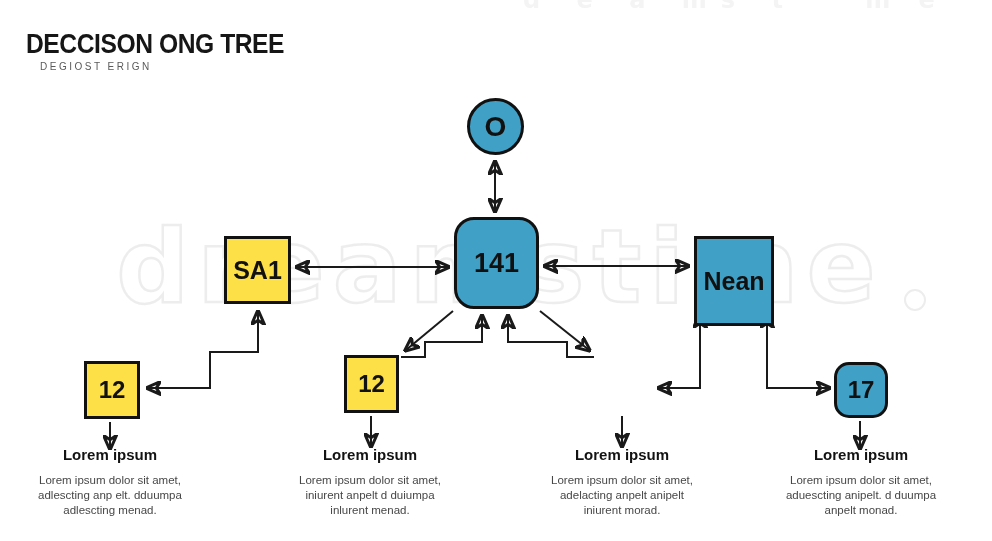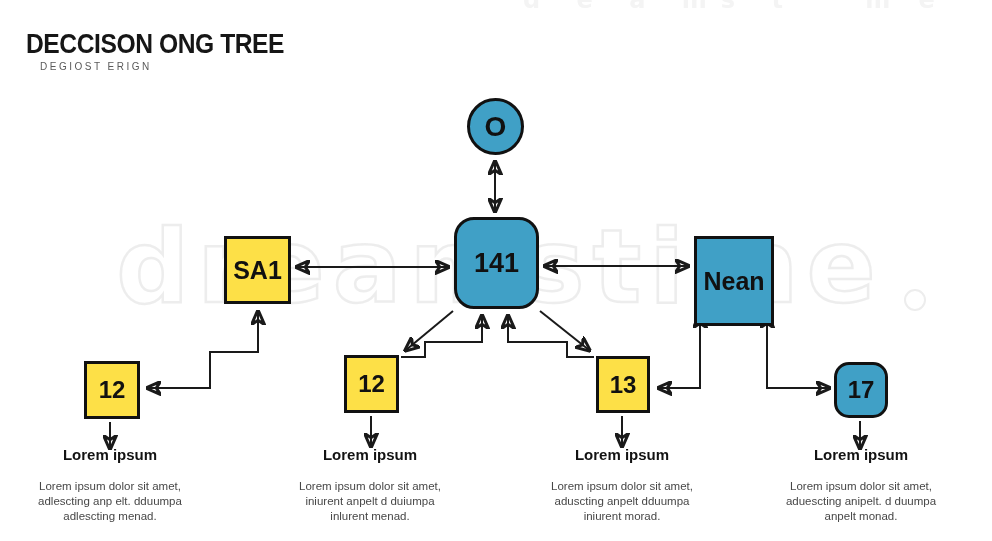--- a/index.html
+++ b/index.html
@@ -40,21 +40,21 @@
   .node-right  { left:694px; top:236px; width:80px; height:90px; font-size:25px; }
   .node-leaf1  { left:84px;  top:361px; width:56px; height:58px; font-size:24px; }
   .node-leaf2  { left:344px; top:355px; width:55px; height:58px; font-size:24px; }
   .node-leaf3  { left:596px; top:356px; width:54px; height:57px; font-size:24px; }
   .node-leaf4  { left:834px; top:362px; width:54px; height:56px; font-size:24px;border-radius:15px; }
   
   .leaf-text {
     position:absolute; top:446px; width:190px; z-index:3;
     text-align:center;
   }
-  .leaf-text .head { font-size:15px; font-weight:bold; color:#131313; margin-bottom:16px; }
+  .leaf-text .head { font-size:15px; font-weight:bold; color:#131313; margin-bottom:10px; }
   .leaf-text .line { font-size:11.5px; color:#474747; line-height:1.32; }
   .lt1 { left:15px; }
   .lt2 { left:275px; }
   .lt3 { left:527px; }
   .lt4 { left:766px; }
 </style>
 </head>
 <body>
 
 <div class="stage">
@@ -110,43 +110,40 @@
   </div>
   <div class="node blue node-right">
     <span>Nean</span>
   </div>
   <div class="node orange node-leaf1">
     <span>12</span>
   </div>
   <div class="node orange node-leaf2">
     <span>12</span>
   </div>
-  <div class="node orange node-leaf3">
-    <span>13</span>
-  </div>
   <div class="node blue node-leaf4">
     <span>17</span>
   </div>
 
   <div class="leaf-text lt1">
     <div class="head">Lorem ipsum</div>
     <div class="line">Lorem ipsum dolor sit amet,</div>
     <div class="line">adlescting anp elt. dduumpa</div>
     <div class="line">adlescting menad.</div>
   </div>
   <div class="leaf-text lt2">
     <div class="head">Lorem ipsum</div>
     <div class="line">Lorem ipsum dolor sit amet,</div>
     <div class="line">iniurent anpelt d duiumpa</div>
     <div class="line">inlurent menad.</div>
   </div>
   <div class="leaf-text lt3">
     <div class="head">Lorem ipsum</div>
     <div class="line">Lorem ipsum dolor sit amet,</div>
-    <div class="line">aduscting anpelt dduumpa</div>
+    <div class="line">adelacting anpelt anipelt</div>
     <div class="line">iniurent morad.</div>
   </div>
   <div class="leaf-text lt4">
     <div class="head">Lorem ipsum</div>
     <div class="line">Lorem ipsum dolor sit amet,</div>
     <div class="line">aduescting anipelt. d duumpa</div>
     <div class="line">anpelt monad.</div>
   </div>
 
 </div>

